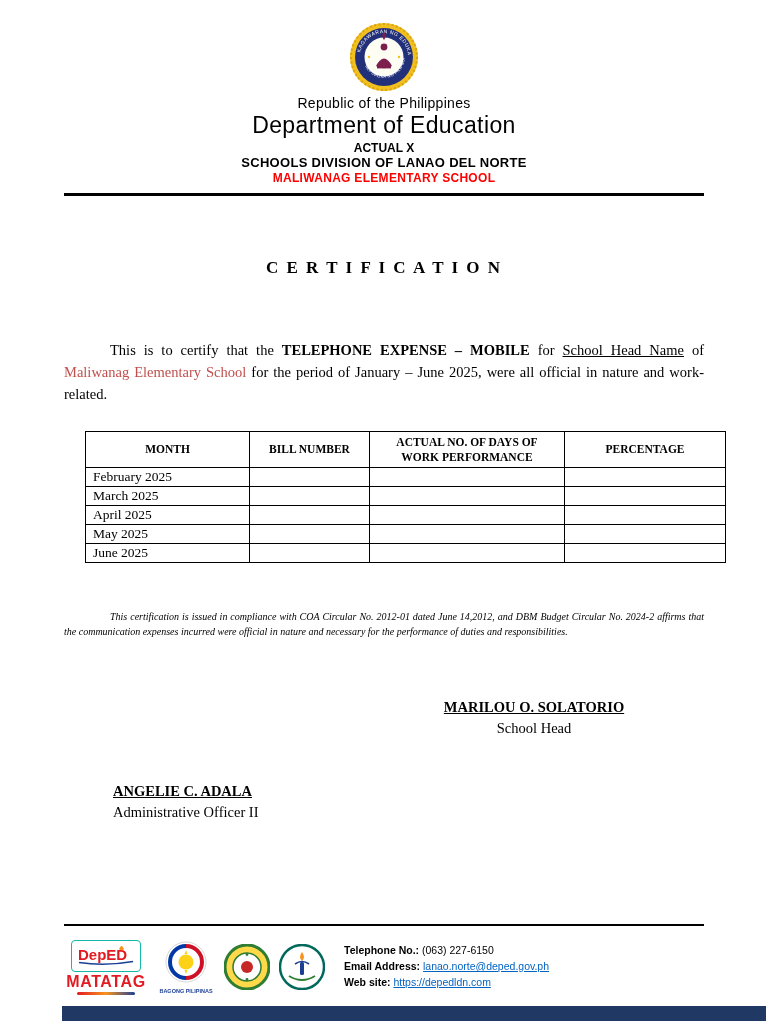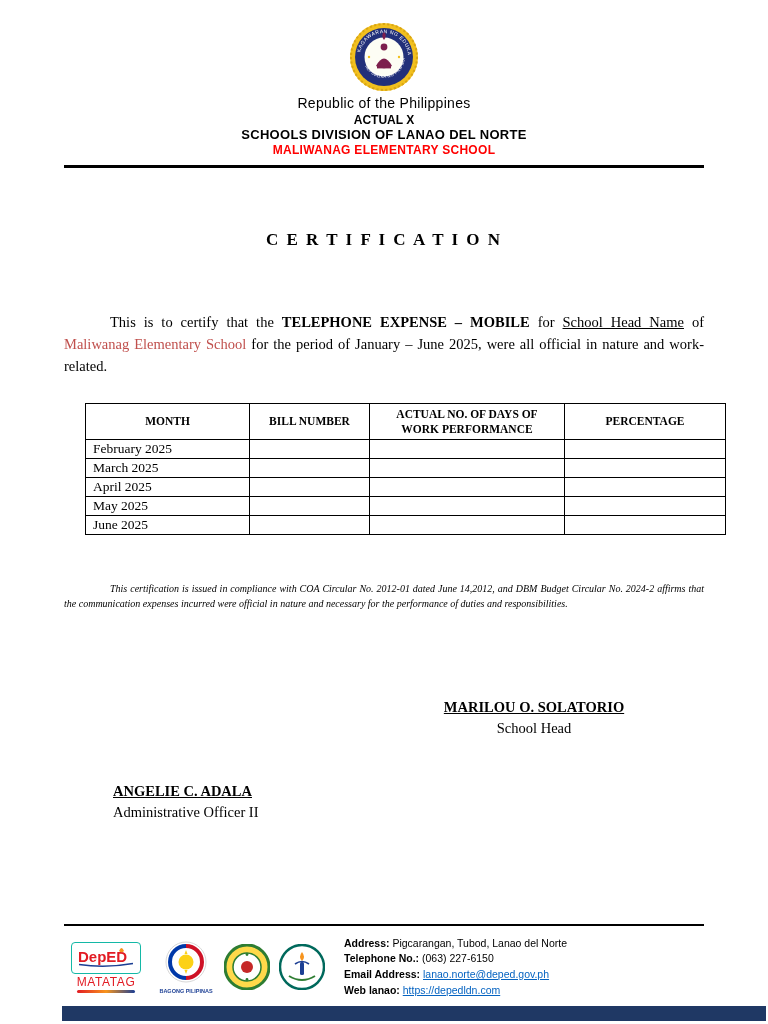--- a/index.html
+++ b/index.html
@@ -58,21 +58,21 @@
 
   
   .footer-rule { position:absolute; top:924px; left:64px; width:640px; border-top:2px solid #000; }
   .doc-footer {
     position:absolute; top:934px; left:64px; width:660px; height:66px;
     display:flex; align-items:center; gap:9px;
     font-family:"Liberation Sans", sans-serif;
   }
   .logo-deped { width:84px; text-align:center; }
   .deped-box { border:1px solid #14b8a6; border-radius:4px; padding:1px 3px; background:#fff; display:inline-block; }
-  .matatag { color:#e21b23; font-weight:normal; font-size:12px; letter-spacing:0.6px; margin-top:1px; }
+  .matatag { color:#e21b23; font-weight:bold; font-size:16px; letter-spacing:0.6px; margin-top:1px; }
   .matatag-sub { height:3px; width:58px; margin:1px auto 0; background:linear-gradient(90deg,#e21b23,#f7941d,#1c3f94); border-radius:2px; }
   .logo-bagong { width:58px; text-align:center; }
   .bagong-label { font-size:5.5px; font-weight:bold; color:#1c3f94; white-space:nowrap; margin-top:1px; }
   .contact { margin-left:10px; font-size:10.5px; line-height:1.5; color:#000; }
   .contact b { font-weight:bold; }
   .link { color:#0563C1; text-decoration:underline; cursor:pointer; }
   .bottom-bar { position:absolute; left:62px; bottom:3px; width:704px; height:15px; background:#1F3864; }
 </style>
 </head>
 <body>
@@ -98,20 +98,21 @@
         </text>
         <circle cx="20" cy="35" r="1.2" fill="#F2C01E"></circle>
         <circle cx="50" cy="35" r="1.2" fill="#F2C01E"></circle>
         <path d="M35 18 q3.5 -5 0 -8 q-3.5 3 0 8" fill="#7D1F4D"></path>
         <circle cx="35" cy="25" r="3.4" fill="#7D1F4D"></circle>
         <path d="M27 44 q8 -15 16 0 q-8 4.5 -16 0" fill="#7D1F4D"></path>
         <rect x="28" y="44" width="14" height="2.4" fill="#7D1F4D"></rect>
       </svg>
     </div>
     <div class="republic">Republic of the Philippines</div>
+    <div class="department">Department of Education</div>
     <div class="region">ACTUAL X</div>
     <div class="division">SCHOOLS DIVISION OF LANAO DEL NORTE</div>
     <div class="school">MALIWANAG ELEMENTARY SCHOOL</div>
     <div class="header-rule"></div>
   </div>
 
   <div class="cert-title">C E R T I F I C A T I O N</div>
 
   <p class="body-par"><span>This is to certify that the </span><b>TELEPHONE EXPENSE – MOBILE</b><span> for </span><span class="u">School Head Name</span><span> of </span><span class="red-school">Maliwanag Elementary School</span><span> for the period of January – June 2025, were all official in nature and work-related.</span></p>
 
@@ -215,22 +216,21 @@
 
     <svg width="46" height="46" viewBox="0 0 46 46">
       <circle cx="23" cy="23" r="22" fill="#ffffff" stroke="#00695C" stroke-width="2.5"></circle>
       <path d="M10 32 q13 8 26 0" stroke="#2E7D32" stroke-width="2" fill="none"></path>
       <rect x="21" y="18" width="4" height="13" rx="1.5" fill="#1c3f94"></rect>
       <path d="M23 8 q4 5 0 9 q-4 -4 0 -9" fill="#f7941d"></path>
       <path d="M16 20 q7 -5 14 0" stroke="#1c3f94" stroke-width="1.6" fill="none"></path>
     </svg>
 
     <div class="contact">
-      <div><b>Address:</b> <span>Pigcarangan, Tubod, Lanao del Norte</span></div>
       <div><b>Telephone No.:</b> <span>(063) 227-6150</span></div>
       <div><b>Email Address:</b> <a class="link">lanao.norte@deped.gov.ph</a></div>
-      <div><b>Web lanao:</b> <a class="link">https://depedldn.com</a></div>
+      <div><b>Web site:</b> <a class="link">https://depedldn.com</a></div>
     </div>
   </div>
 
   <div class="bottom-bar"></div>
 
 </div>
 
 </body></html>

